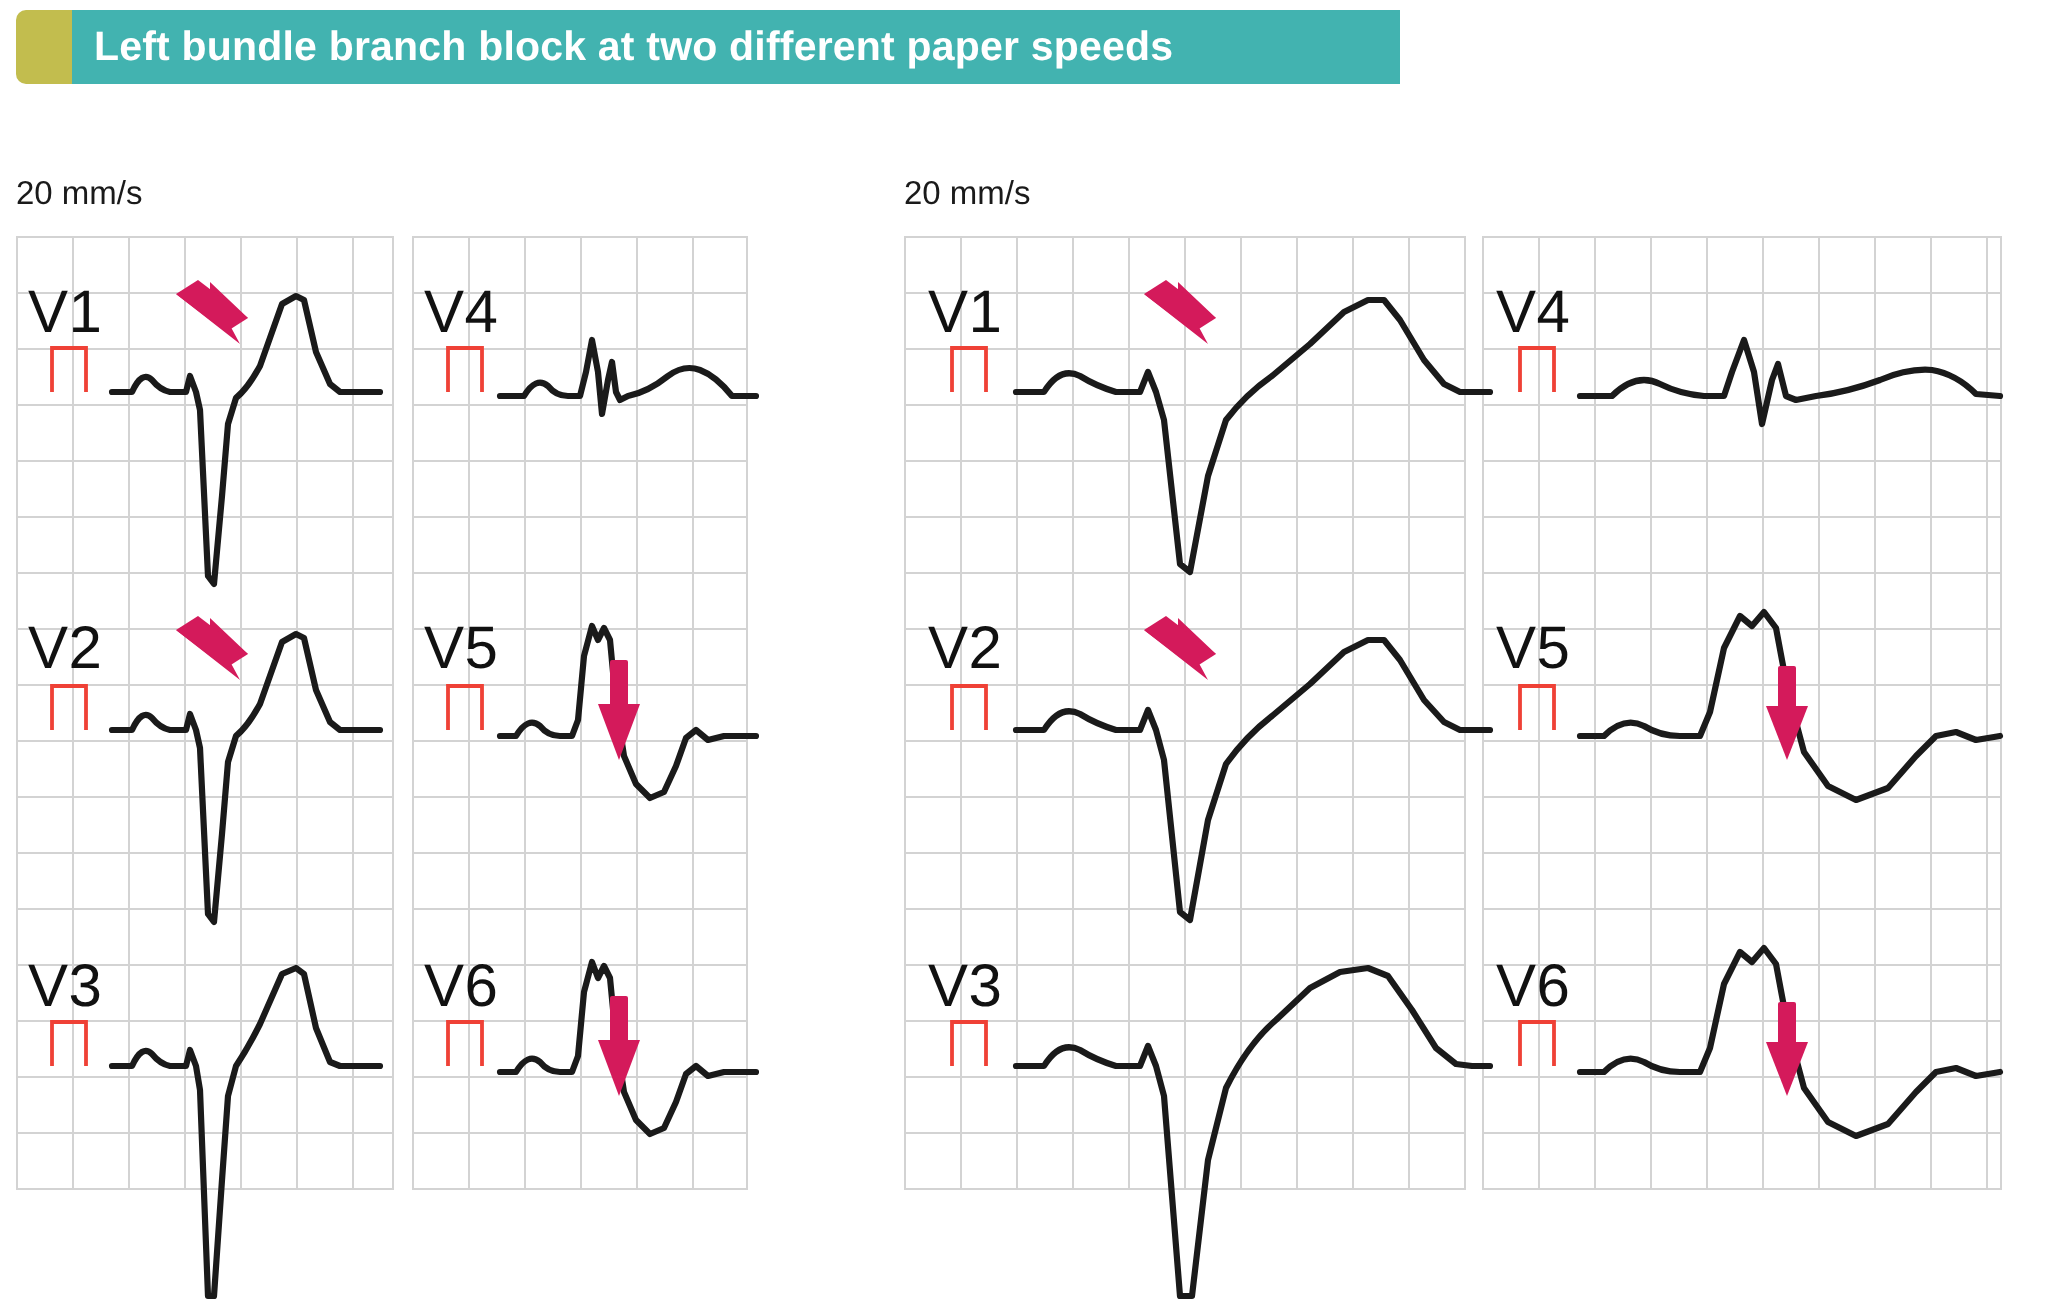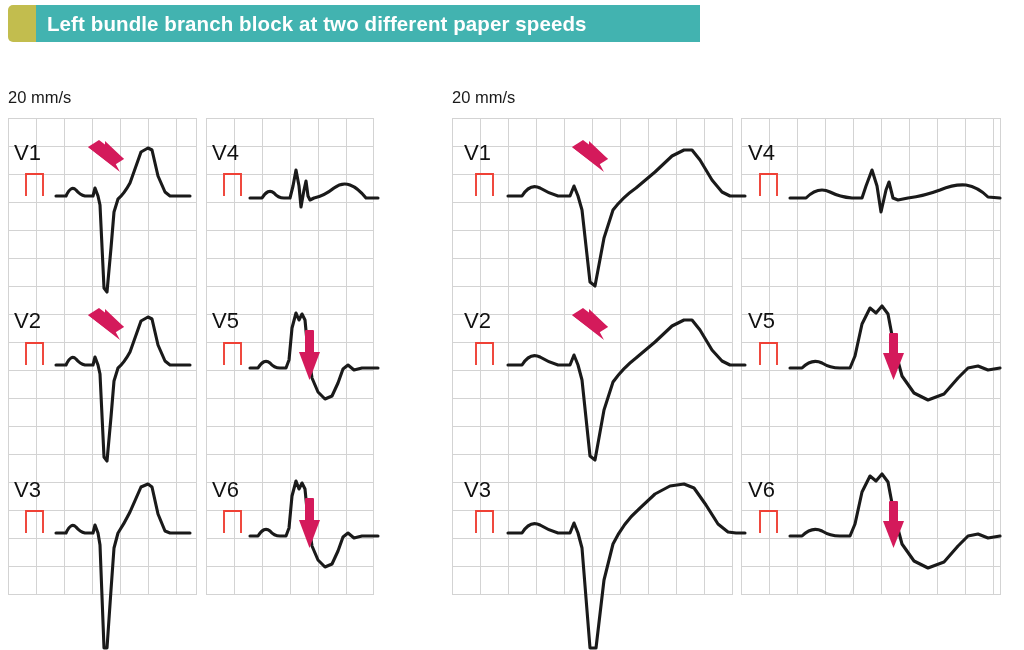--- a/index.html
+++ b/index.html
@@ -60,21 +60,21 @@
   .trace-layer{position:absolute;left:0;top:0;width:1024px;height:650px;
                pointer-events:none;overflow:visible;}
   .wave{fill:none;stroke:#1a1a1a;stroke-width:3.1;
         stroke-linecap:round;stroke-linejoin:round;}
   .calpulse{fill:none;stroke:#ef4136;stroke-width:1.9;
             stroke-linecap:butt;stroke-linejoin:miter;}
   .arrow{fill:#d41a5b;stroke:none;}
 
   
   .lead-label{
-    position:absolute;font-size:22px;color:#111111;white-space:nowrap;
+    position:absolute;font-size:30px;color:#111111;white-space:nowrap;
     letter-spacing:.2px;
   }
 </style>
 </head>
 <body>
 
 <div id="title-banner">
   <div id="title-accent"></div>
   <div id="title-bar"></div>
   <div id="title-text">Left bundle branch block at two different paper speeds</div>

